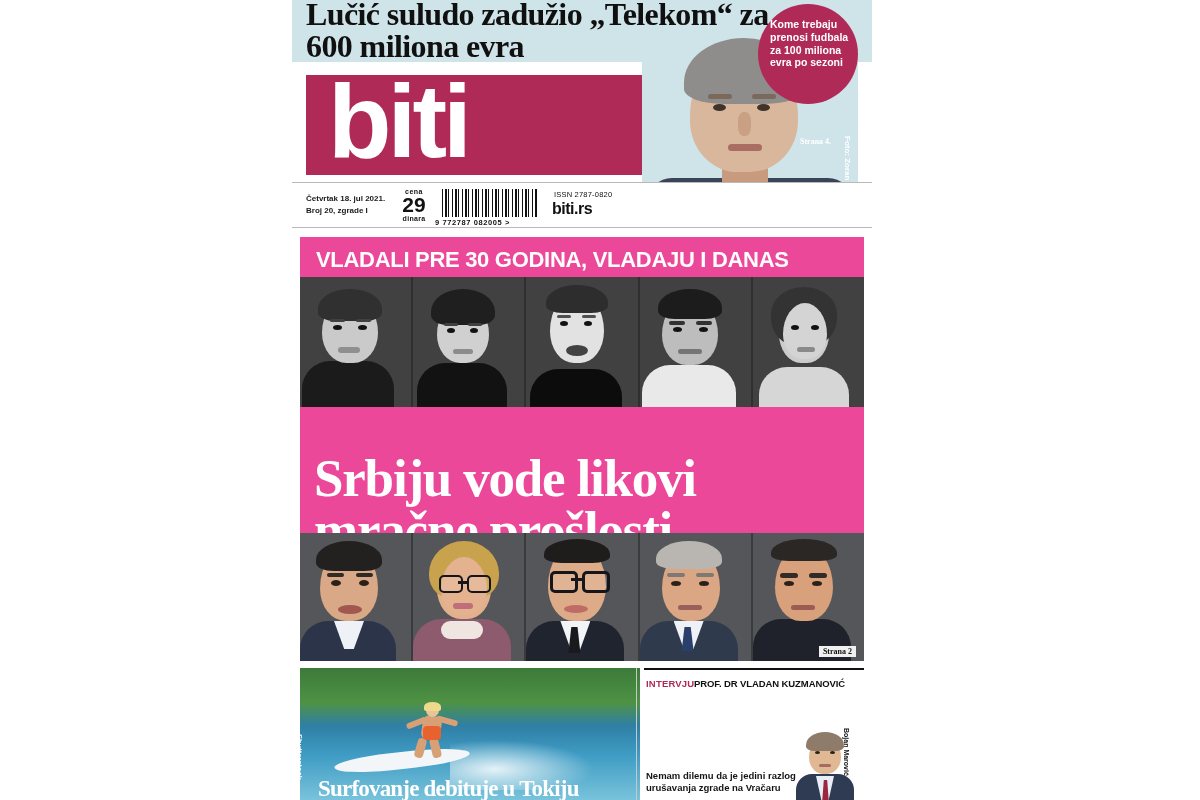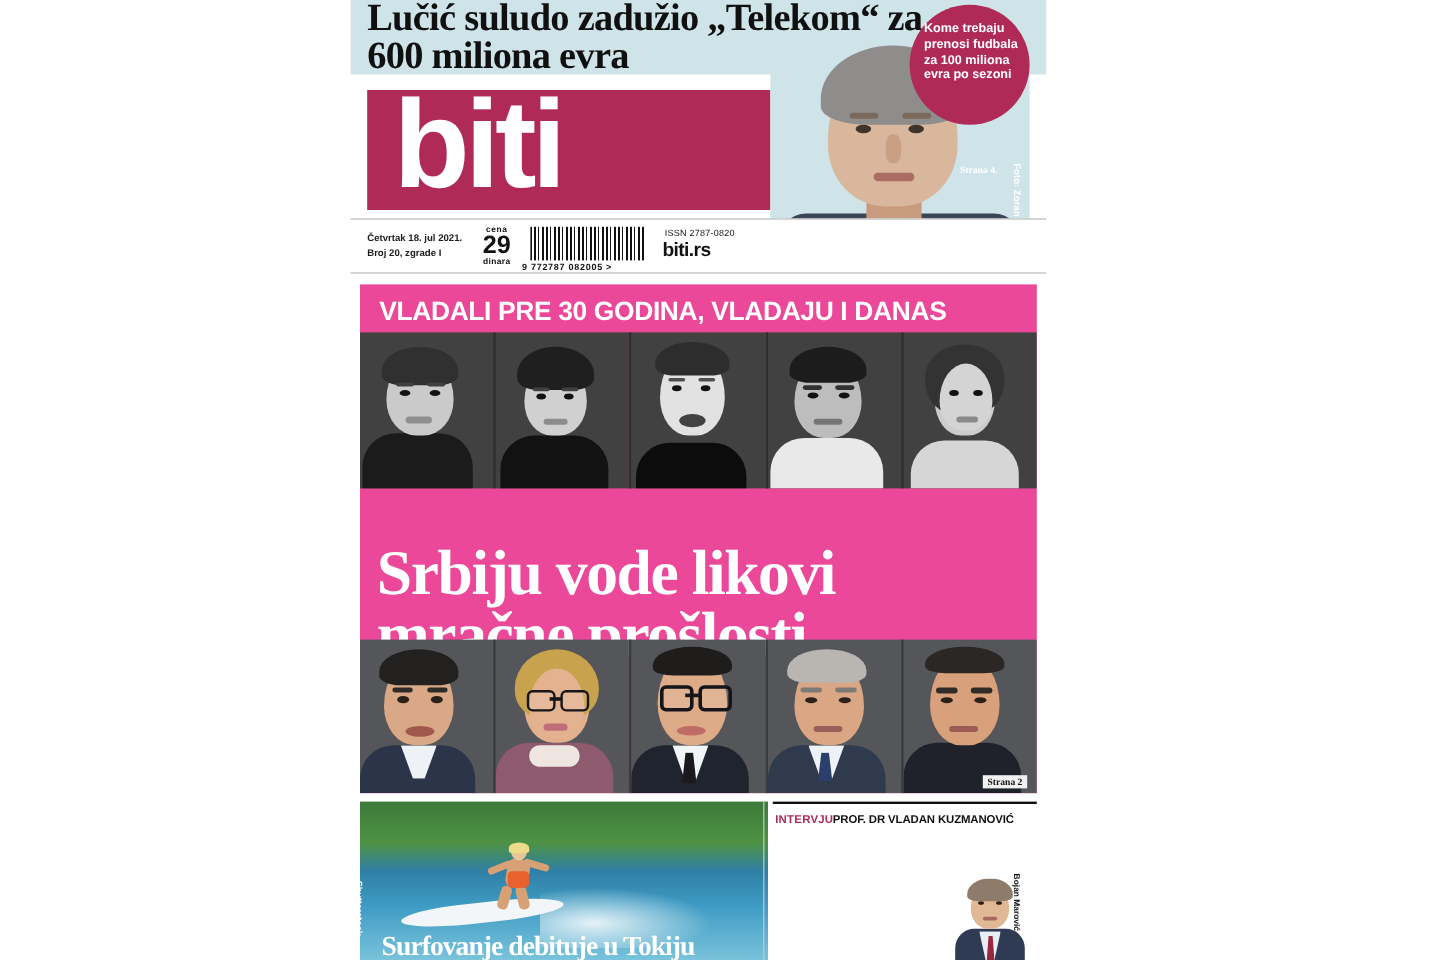--- a/index.html
+++ b/index.html
@@ -685,16 +685,17 @@
         <div class="ip-body"></div>
         <div class="ip-shirt"></div>
         <div class="ip-tie"></div>
         <div class="ip-head"></div>
         <div class="ip-hair"></div>
         <div class="ip-eye-l"></div>
         <div class="ip-eye-r"></div>
         <div class="ip-mouth"></div>
       </div>
       <div class="intervju-credit">Bojan Marović</div>
+      <div class="intervju-lede">Nemam dilemu da je jedini razlog urušavanja zgrade na Vračaru</div>
     </div>
 
   </div>
 </div>
 
 </body></html>

